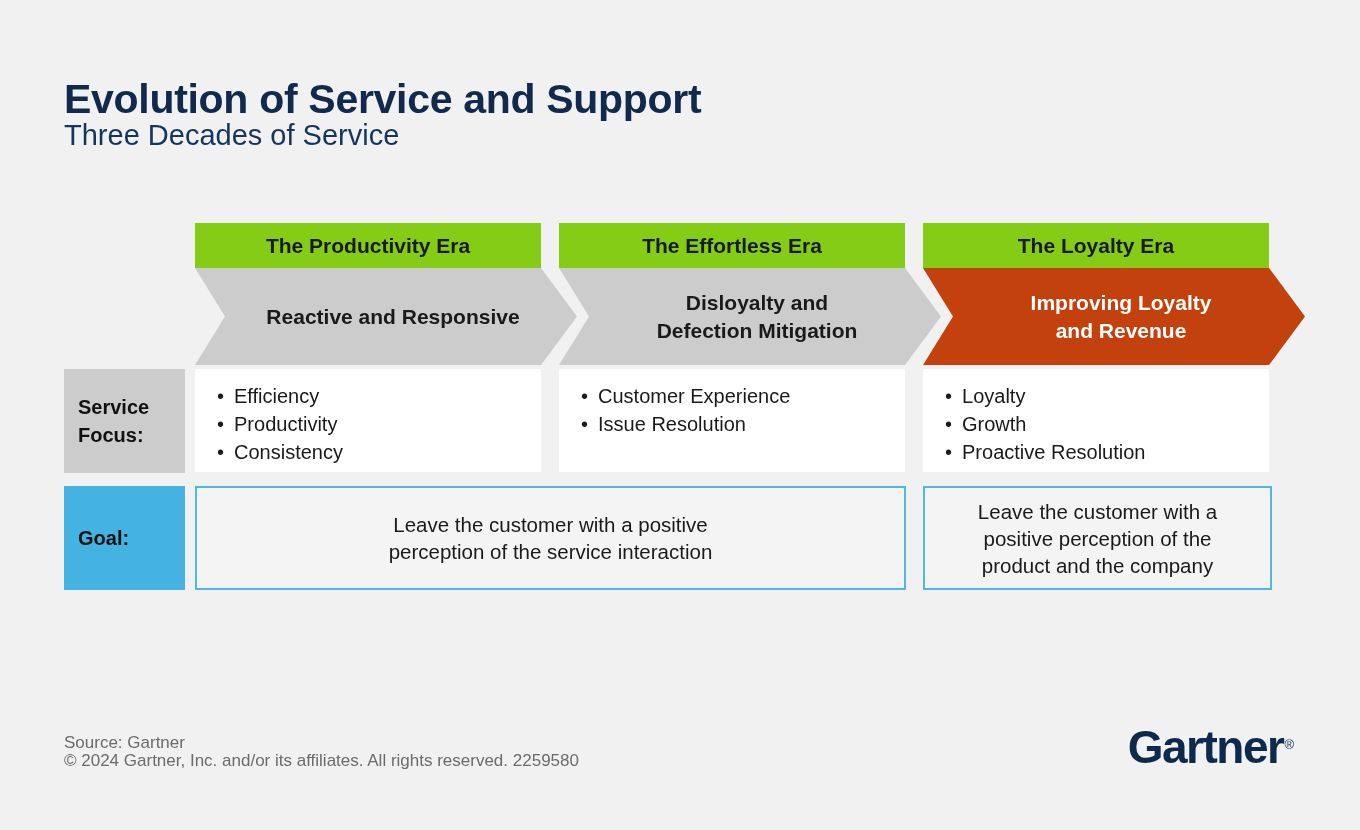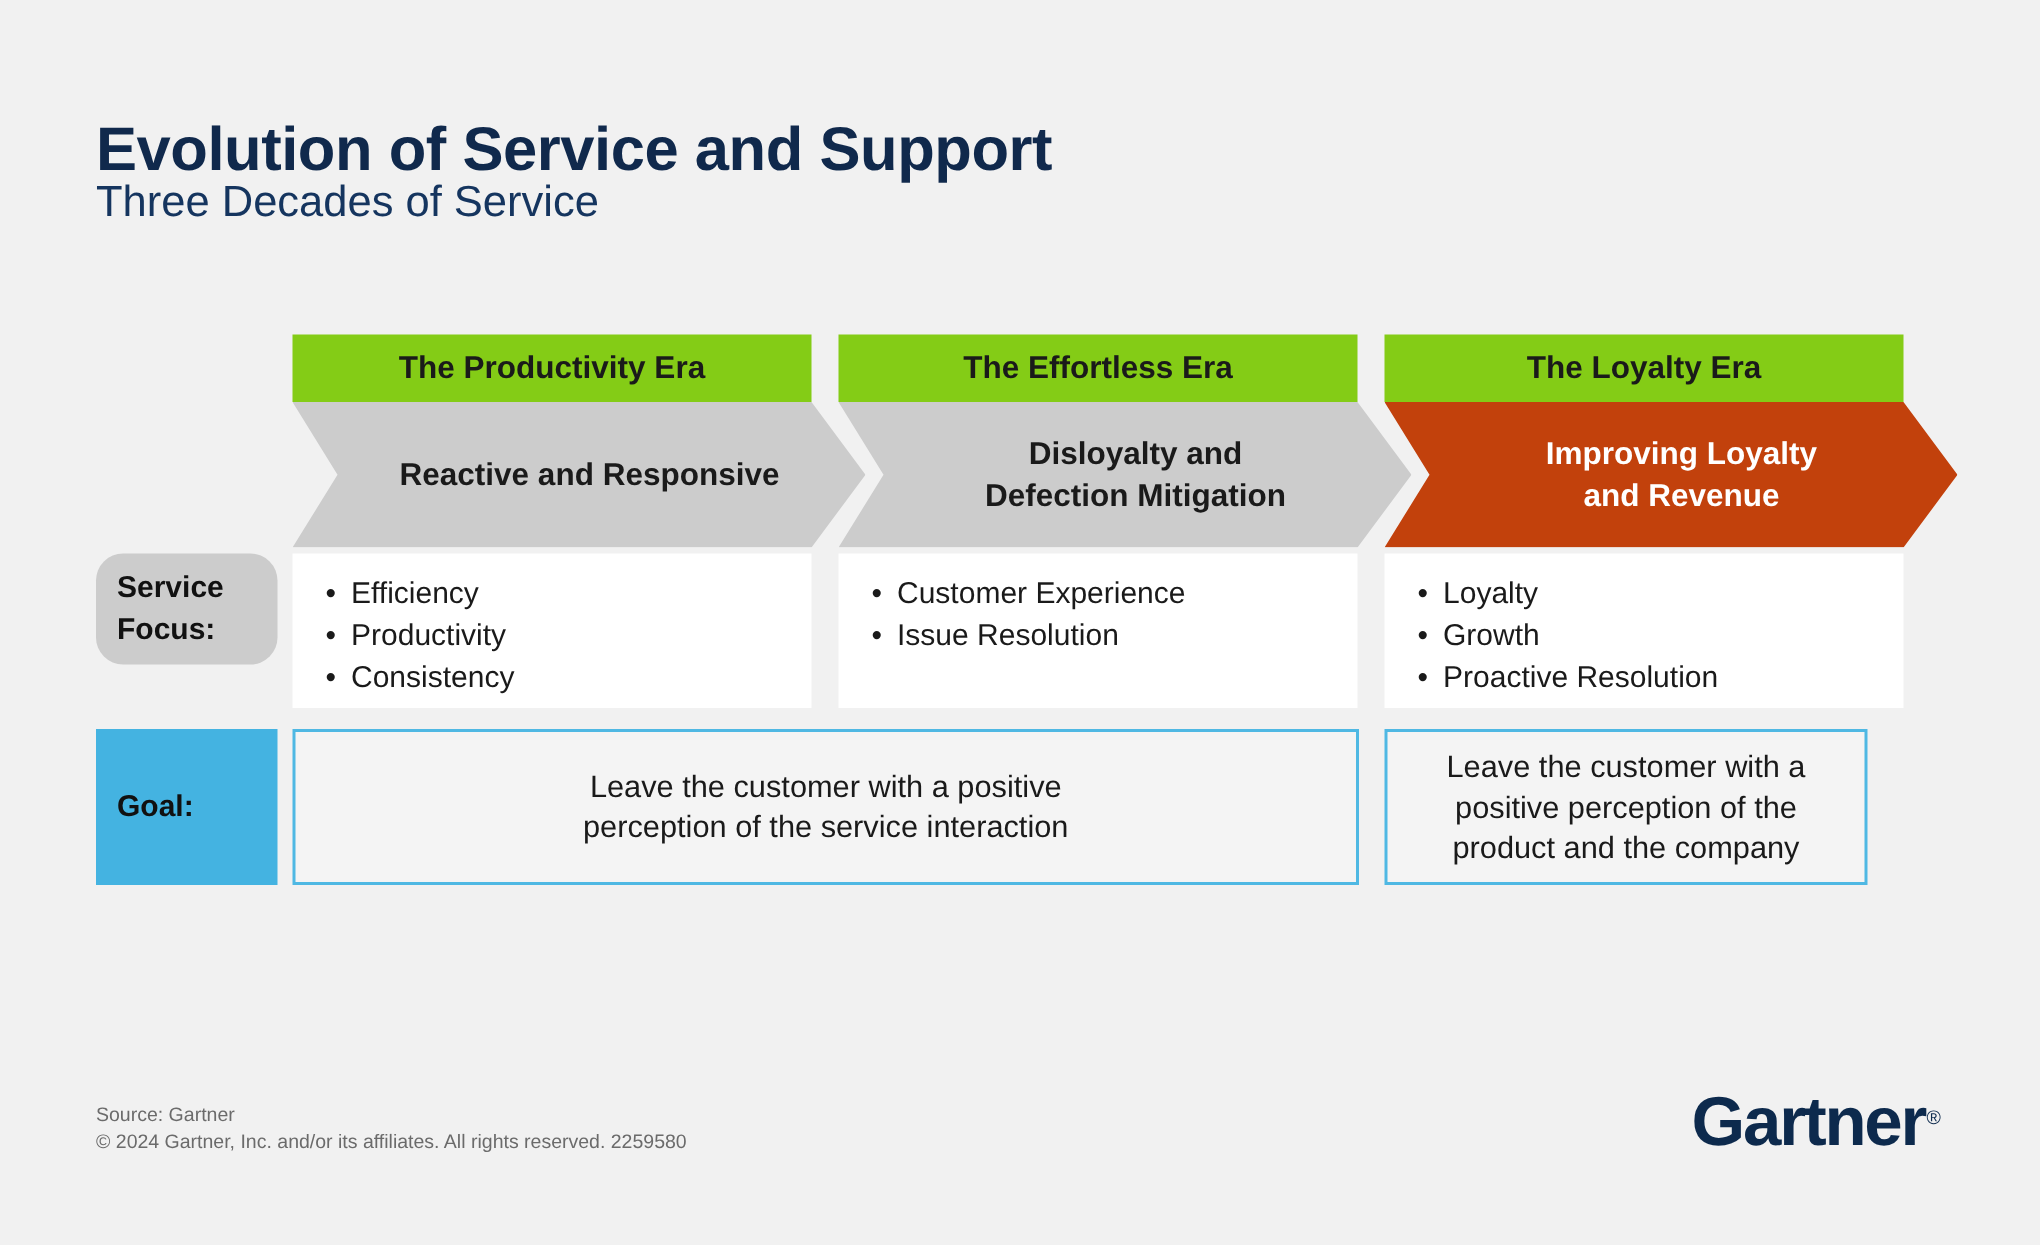--- a/index.html
+++ b/index.html
@@ -23,38 +23,38 @@
          text-align:center;font-size:21px;font-weight:700;line-height:28px;
          padding-left:14px;
          clip-path:polygon(0 0,346px 0,100% 50%,346px 100%,0 100%,30px 50%);}
   .arrow.gray{background:#CCCCCC;color:#1A1A1A;}
   .arrow.navy{background:#c2410c;color:#FFFFFF;}
 
   
   .row-label{position:absolute;left:64px;width:121px;box-sizing:border-box;
          padding-left:14px;display:flex;align-items:center;
          font-weight:700;font-size:20px;color:#111111;line-height:28px;}
-  .row-label.sf{top:369px;height:74px;background:#CCCCCC;border-radius:18px;}
+  .row-label.sf{top:369px;height:104px;background:#CCCCCC;}
   .row-label.goal{top:486px;height:104px;background:#44B3E1;}
 
   
   .bullets{position:absolute;top:369px;height:103px;width:346px;background:#FFFFFF;
          box-sizing:border-box;padding:13px 0 0 22px;font-size:20px;color:#1A1A1A;}
   .bullets .li{display:flex;gap:10px;line-height:28px;}
   .bullets .dot{flex:0 0 auto;}
 
   
   .goal-box{position:absolute;top:486px;height:104px;background:#F4F4F4;
          border:2px solid #4FB8E3;box-sizing:border-box;
          display:flex;flex-direction:column;align-items:center;justify-content:center;
          text-align:center;font-size:20.5px;color:#1A1A1A;line-height:27px;}
   .goal-box.g1{left:195px;width:711px;}
-  .goal-box.g2{left:923px;width:322px;}
+  .goal-box.g2{left:923px;width:349px;}
 
-  .footer{position:absolute;left:64px;top:734px;font-size:13px;color:#6B6B6B;
+  .footer{position:absolute;left:64px;top:734px;font-size:17px;color:#6B6B6B;
          line-height:18px;}
   .footer div{white-space:nowrap;}
 
   .logo{position:absolute;right:66px;top:722px;display:flex;align-items:center;
          font-size:46px;font-weight:700;color:#0D2A4D;letter-spacing:-1.5px;line-height:50px;}
   .logo .reg{font-size:13px;font-weight:400;letter-spacing:0;line-height:13px;
          margin:0 0 5px 1px;}
 </style>
 </head>
 <body>

